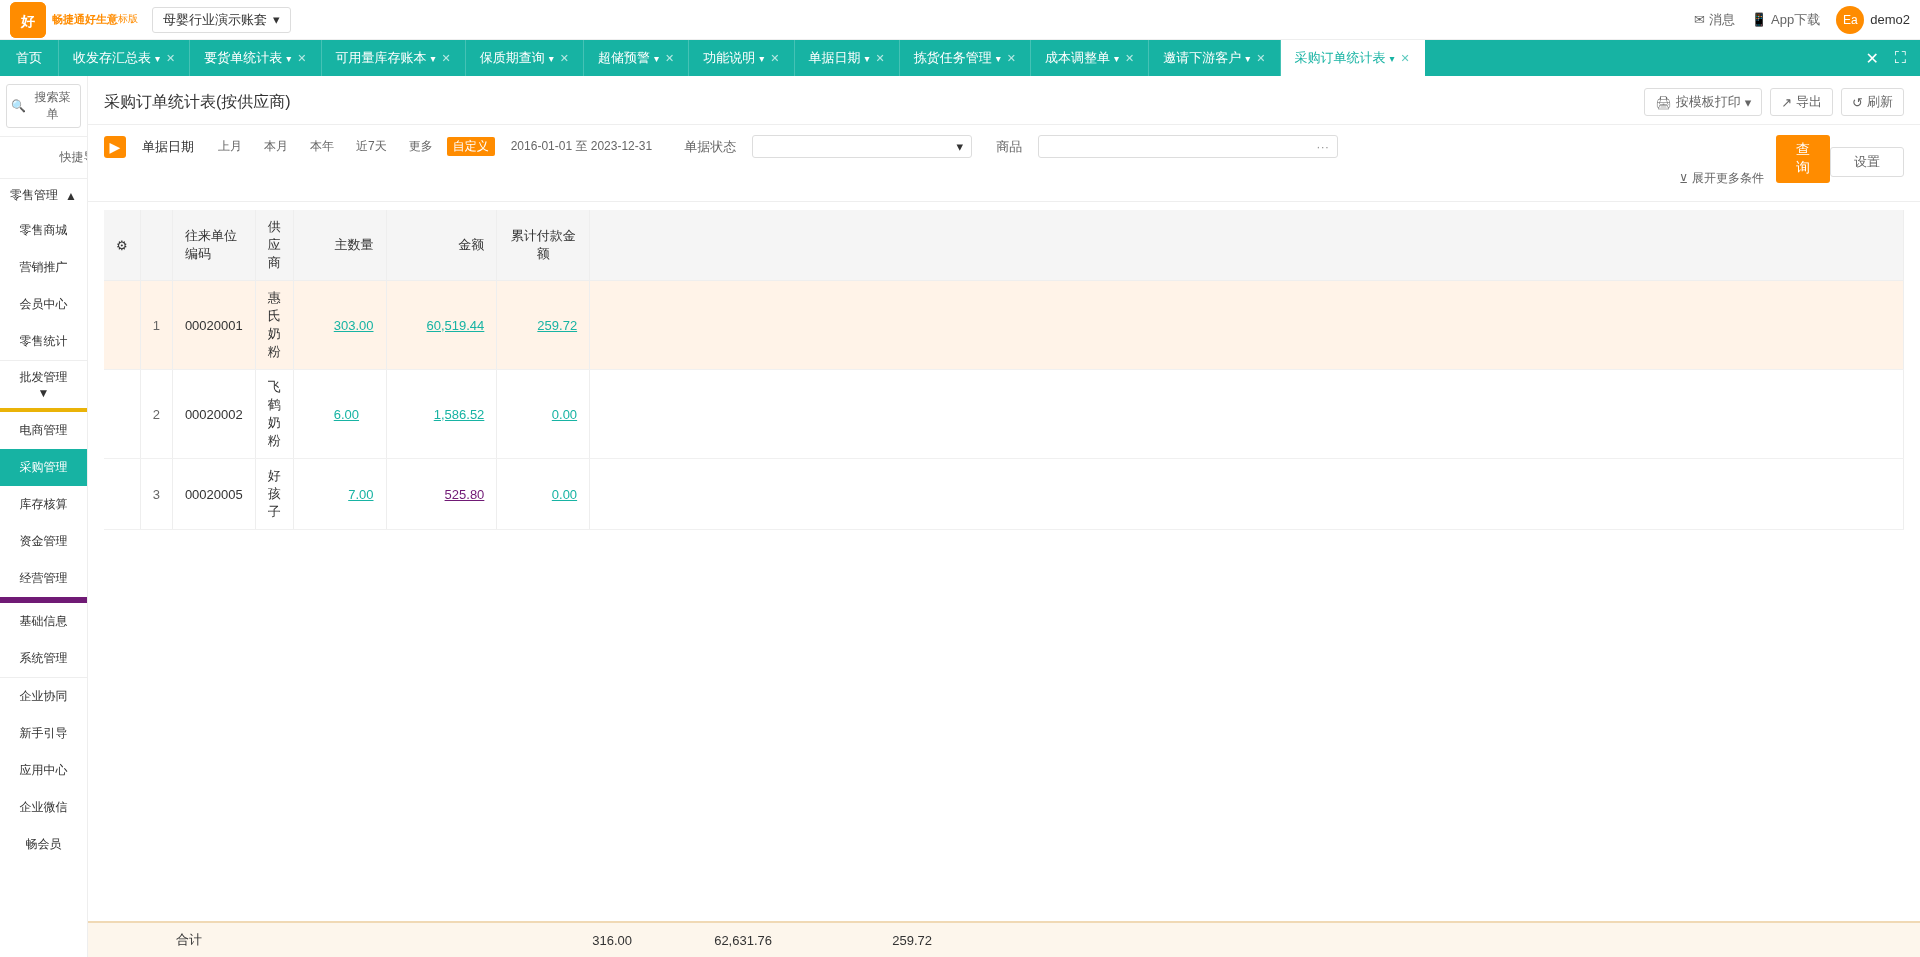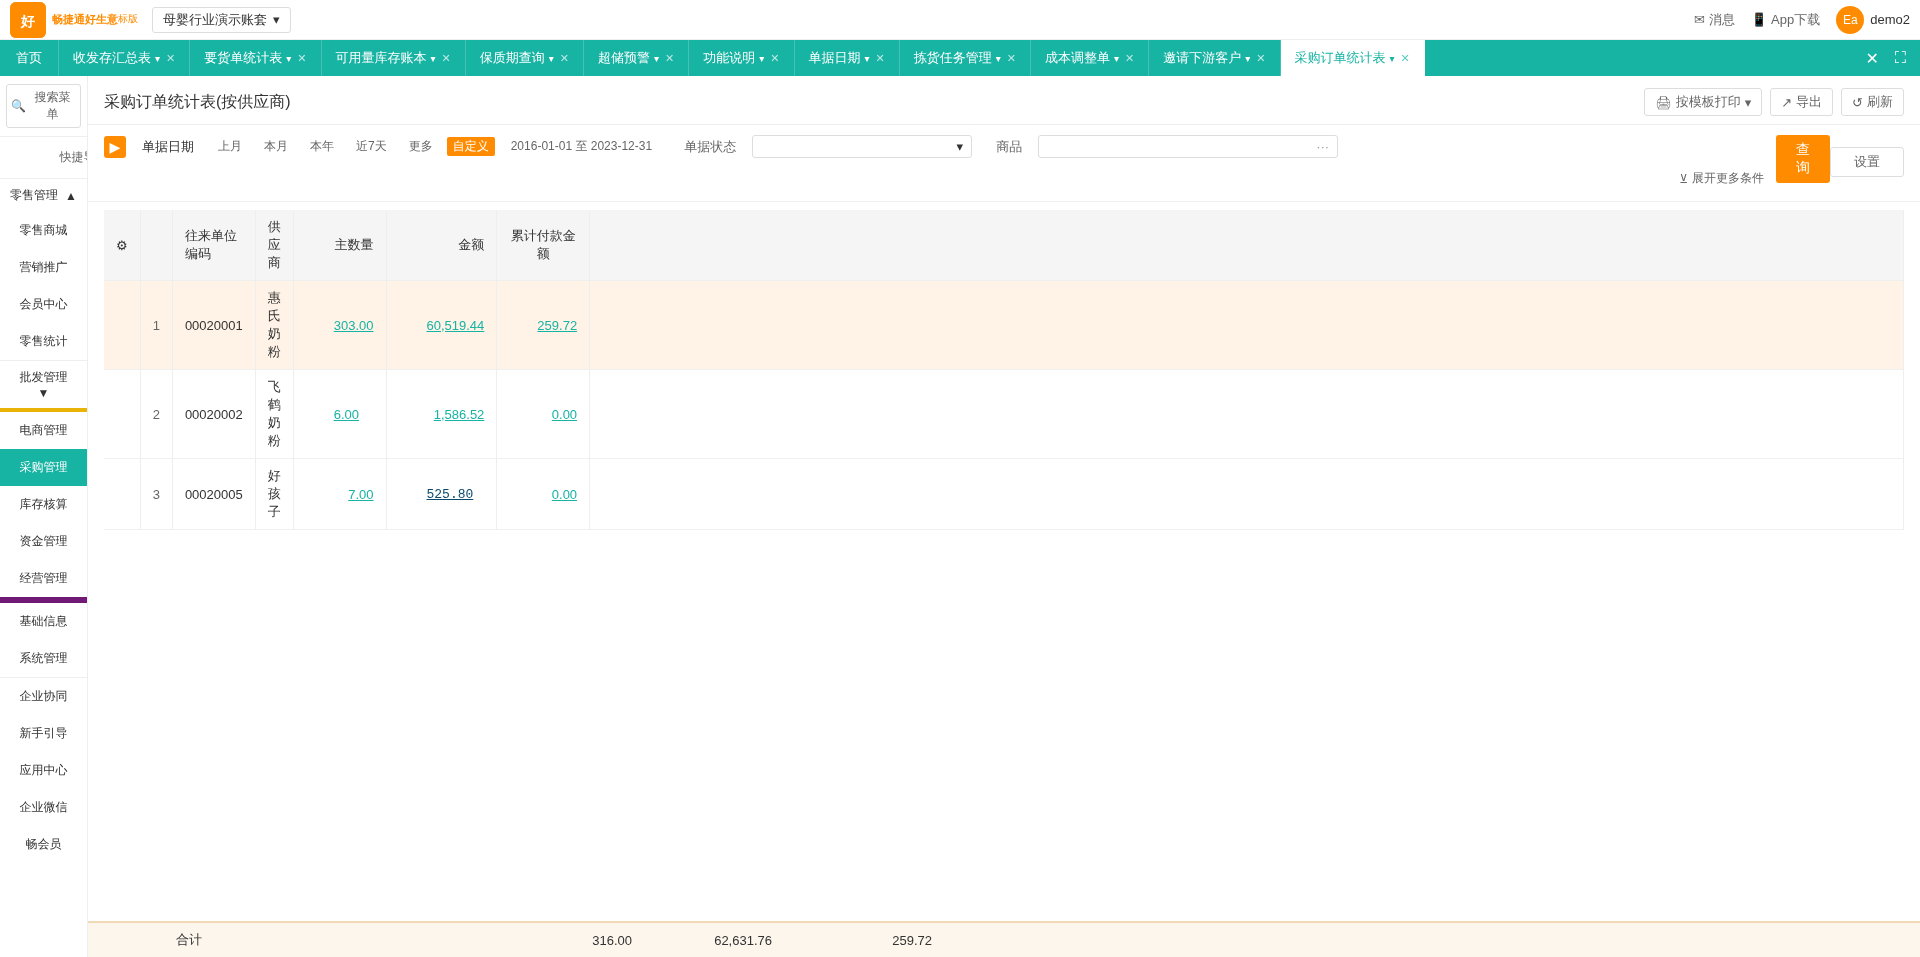--- a/index.html
+++ b/index.html
@@ -363,21 +363,21 @@
             <td class="link" style="text-align:right;color:#17b3a3;text-decoration:underline;cursor:pointer;">1,586.52</td>
             <td class="link" style="text-align:right;color:#17b3a3;text-decoration:underline;cursor:pointer;">0.00</td>
             <td></td>
           </tr>
           <tr>
             <td style="text-align:center;"></td>
             <td class="index" style="text-align:center;">3</td>
             <td>00020005</td>
             <td>好孩子</td>
             <td class="link" style="text-align:right;color:#17b3a3;text-decoration:underline;cursor:pointer;">7.00</td>
-            <td class="link" style="text-align:left;color:#0c4a6e;text-decoration:underline;cursor:pointer;font-family:Liberation Mono, monospace;">525.80</td>
+            <td class="link" style="text-align:right;color:#701a75;text-decoration:underline;cursor:pointer;">525.80</td>
             <td class="link" style="text-align:right;color:#17b3a3;text-decoration:underline;cursor:pointer;">0.00</td>
             <td></td>
           </tr>
         </tbody>
       </table>
     </div>
 
     <div style="position:sticky;bottom:0;background:#fdf6ec;border-top:2px solid #f0d9b5;">
       <table style="width:100%;border-collapse:collapse;">
         <tbody>

